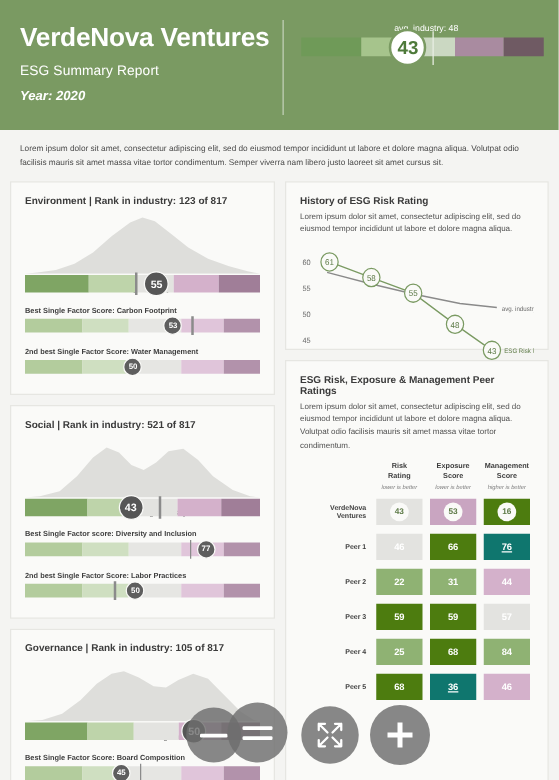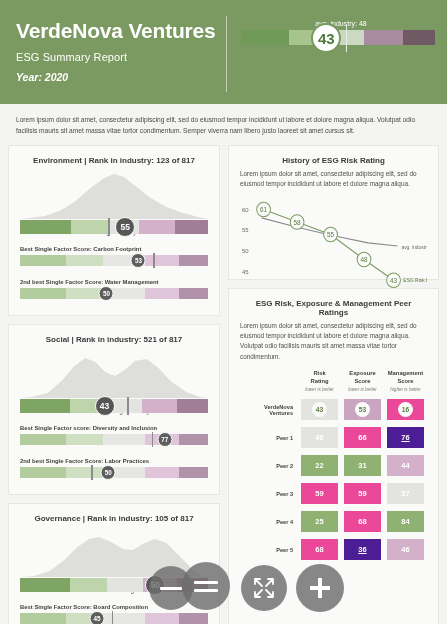--- a/index.html
+++ b/index.html
@@ -69,21 +69,21 @@
   .content { display: flex; gap: 8px; padding: 0 8px; }
   .col { display: flex; flex-direction: column; gap: 8px; }
   .col-left { width: 212px; }
   .col-right { width: 211px; }
   .card {
     background: #fafaf8;
     border: 1px solid #e6e6e2;
     padding: 10px 11px 12px 11px;
   }
 
-  .card-title { font-size: 8px; font-weight: bold; color: #3b3b3b; margin-bottom: 4px; text-align: center; }
+  .card-title { font-size: 8px; font-weight: bold; color: #3b3b3b; margin-bottom: 4px; }
   .card-desc { font-size: 6.4px; line-height: 1.6; color: #4f4f4f; margin-bottom: 6px; }
 
   
   .dist { position: relative; margin-top: 2px; }
   .curve { height: 50px; width: 100%; display: block; }
   .avg-label {
     position: absolute; font-size: 6.6px; color: #5b5b5b;
     white-space: nowrap; transform: translateX(-50%);
   }
   .bar-wrap { position: relative; height: 17px; margin-top: 1px; }
@@ -140,23 +140,23 @@
   .peer-colhead .sub { font-size: 4.6px; font-style: italic; color: #7b7b7b; margin-top: 2px; }
   .peer-row { display: flex; align-items: center; margin-top: 7px; }
   .peer-cell { flex: 1; margin: 0 3px; height: 21px; display: flex; align-items: center; justify-content: center; font-size: 7.5px; font-weight: bold; color: #ffffff; }
   .circle-val {
     width: 15px; height: 15px; border-radius: 50%;
     background: #fafaf8; display: flex; align-items: center; justify-content: center;
     font-size: 6.6px; font-weight: bold;
   }
   .c-grey { background: #e3e3e0; }
   .c-pink { background: #c9a5c1; }
-  .c-mauve { background: #ec4899; }
+  .c-mauve { background: #4d7c0f; }
   .c-green { background: #8fb273; }
-  .c-lgreen { background: #4c1d95; text-decoration: underline; }
+  .c-lgreen { background: #0f766e; text-decoration: underline; }
   .c-lpink { background: #d4b1cb; }
 
   
   .overlay-btn {
     position: absolute; border-radius: 50%;
     background: rgba(110,110,110,.82);
     display: flex; align-items: center; justify-content: center;
   }
   .ob-bar { background: #ffffff; border-radius: 1px; }
 </style>

